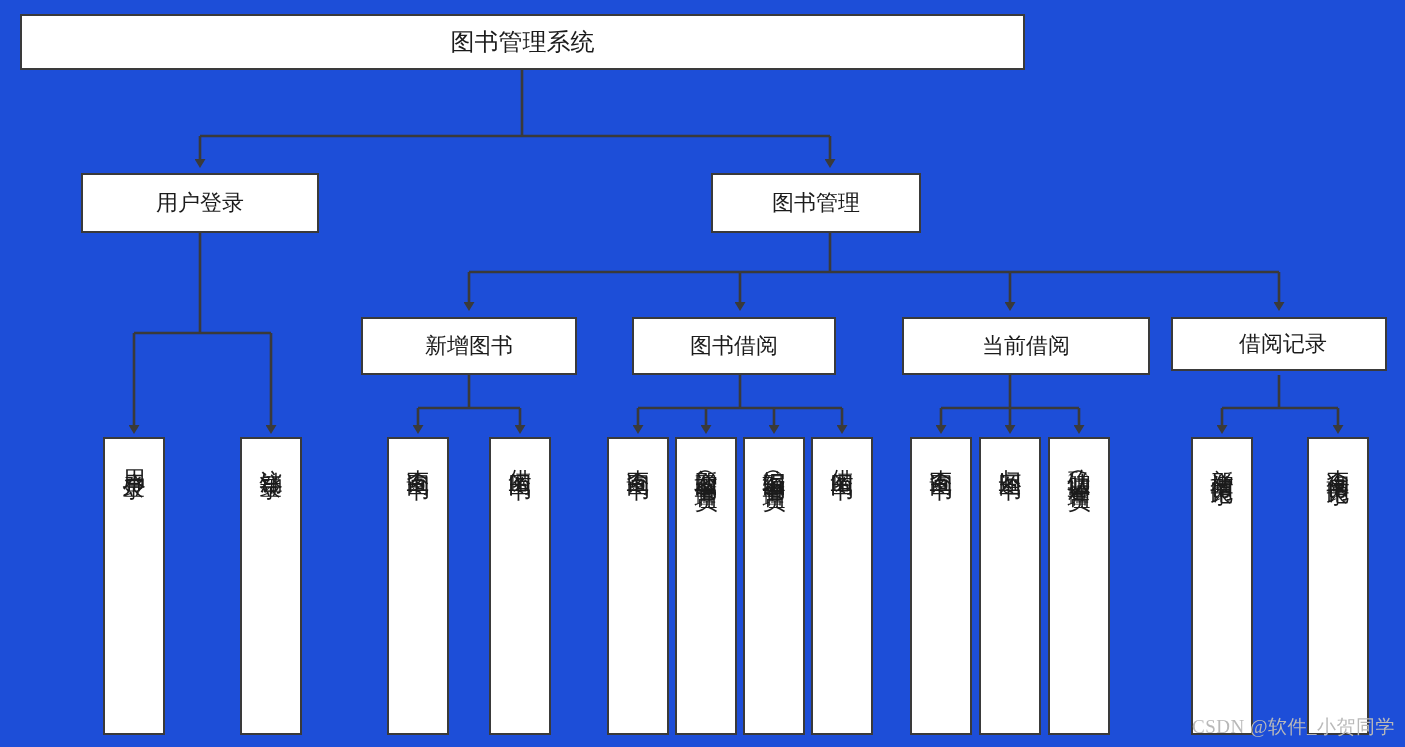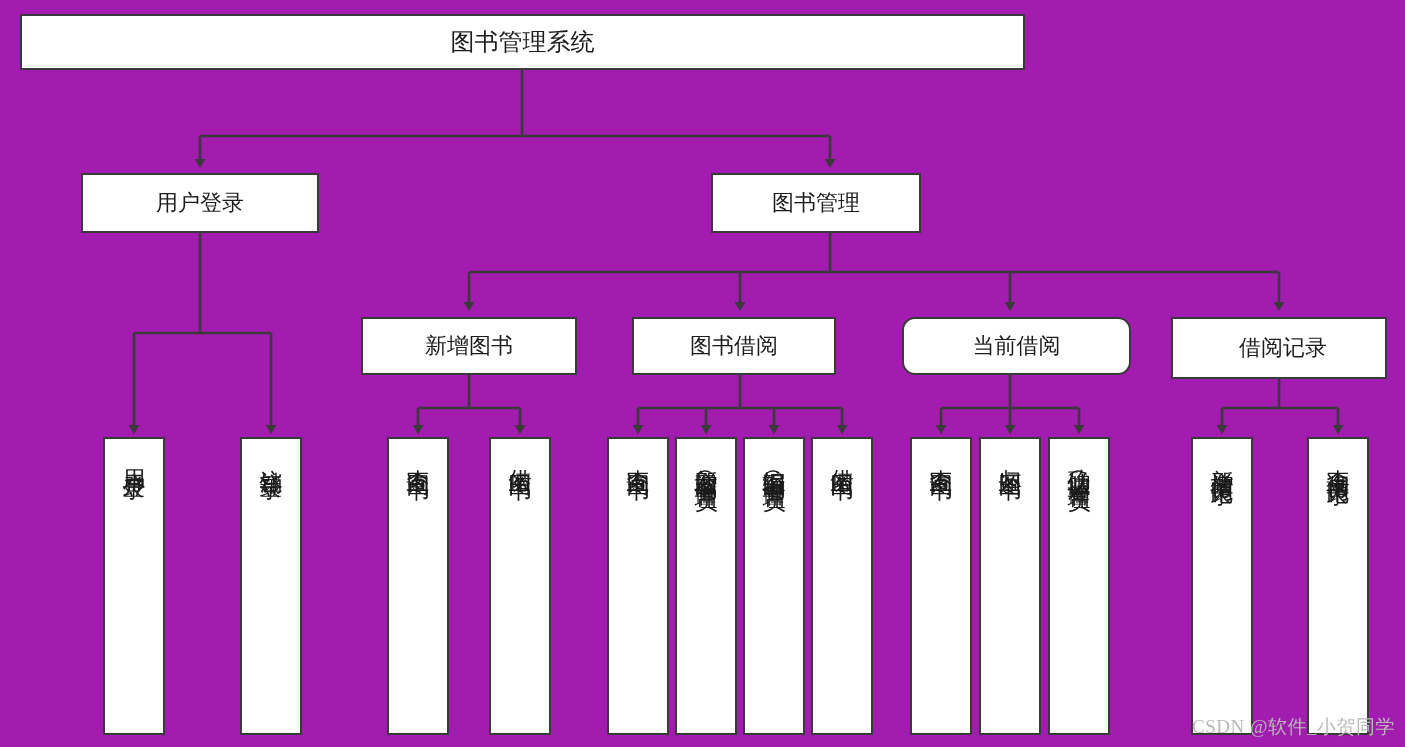--- a/index.html
+++ b/index.html
@@ -8,21 +8,21 @@
     padding: 0;
     background: #ffffff;
   }
   body {
     font-family: "DejaVu Sans", "Liberation Sans", sans-serif;
   }
   #canvas {
     position: relative;
     width: 1405px;
     height: 747px;
-    background: #a21caf;
+    background: #1d4ed8;
     overflow: hidden;
   }
   #wires {
     position: absolute;
     left: 0;
     top: 0;
     width: 1405px;
     height: 747px;
     pointer-events: none;
   }
@@ -136,25 +136,25 @@
   </div>
 
   <div class="node lvl3" style="left:361px; top:317px; width:216px; height:58px;">
     <span>新增图书</span>
   </div>
 
   <div class="node lvl3" style="left:632px; top:317px; width:204px; height:58px;">
     <span>图书借阅</span>
   </div>
 
-  <div class="node lvl3" style="left:902px; top:317px; width:229px; height:58px;border-radius:13px;">
+  <div class="node lvl3" style="left:902px; top:317px; width:248px; height:58px;">
     <span>当前借阅</span>
   </div>
 
-  <div class="node lvl3" style="left:1171px; top:317px; width:216px; height:62px;padding-left:8px;">
+  <div class="node lvl3" style="left:1171px; top:317px; width:216px; height:54px;padding-left:8px;">
     <span>借阅记录</span>
   </div>
 
   <div class="node leaf" style="left:103px; top:437px; width:62px; height:298px;">
     <span class="vtext">用户登录</span>
   </div>
 
   <div class="node leaf" style="left:240px; top:437px; width:62px; height:298px;">
     <span class="vtext">注销登录</span>
   </div>

